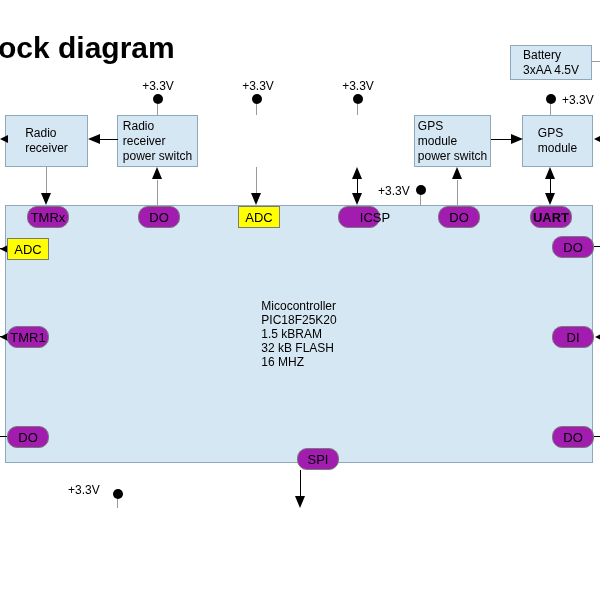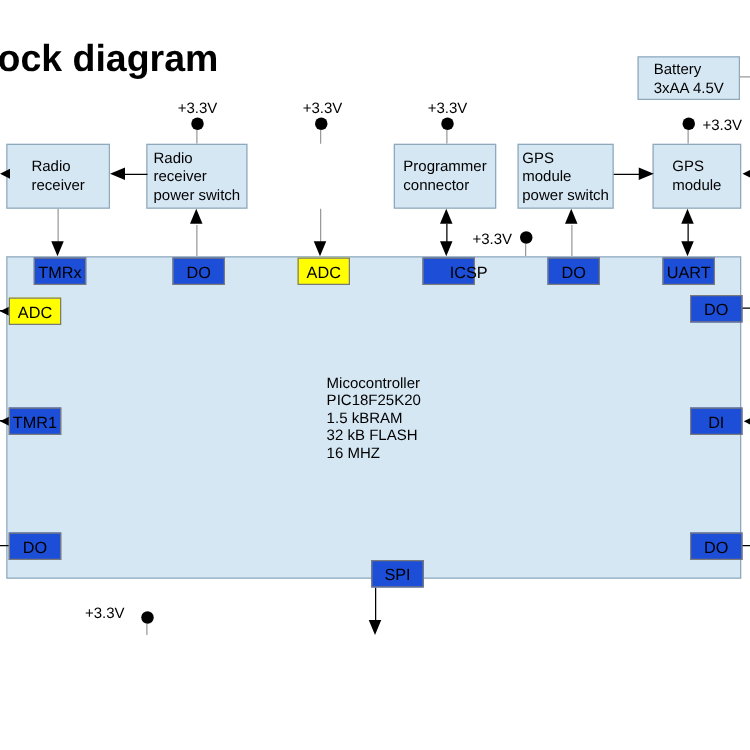--- a/index.html
+++ b/index.html
@@ -5,21 +5,21 @@
   html,body{margin:0;padding:0;background:#fff;}
   #screen{position:relative;width:600px;height:600px;overflow:hidden;background:#ffffff;
           font-family:"Liberation Sans", sans-serif;color:#000;}
   .title{position:absolute;font-weight:bold;font-size:30px;letter-spacing:0px;}
   .box{position:absolute;box-sizing:border-box;background:#d6e7f4;border:1px solid #8fa9bc;
        display:flex;align-items:center;justify-content:center;text-align:left;
        font-size:12px;line-height:15px;white-space:pre-line;}
   .box.big{line-height:14px;}
   .port{position:absolute;box-sizing:border-box;width:42px;height:22px;border:1px solid #7a7a7a;
         display:flex;align-items:center;justify-content:center;font-size:13px;z-index:3;}
-  .green{background:#1d4ed8;}
+  .green{background:#a21caf;border-radius:10px;}
   .yellow{background:#ffff00;}
   .vcc{position:absolute;font-size:12px;width:36px;}
   .dot{position:absolute;width:10px;height:10px;border-radius:50%;background:#000;z-index:2;}
   .hline{position:absolute;height:1px;background:#000;}
   .vline{position:absolute;width:1px;background:#000;}
   .gray{background:#9a9a9a;}
   .arr{position:absolute;width:0;height:0;z-index:2;}
   .arr.up{border-left:5px solid transparent;border-right:5px solid transparent;border-bottom:12px solid #000;}
   .arr.down{border-left:5px solid transparent;border-right:5px solid transparent;border-top:12px solid #000;}
   .arr.left{border-top:5px solid transparent;border-bottom:5px solid transparent;border-right:12px solid #000;}
@@ -51,22 +51,20 @@
 
   <div class="dot" style="left:546px;top:94px;"></div>
   <div class="vcc" style="left:562px;top:93px;">+3.3V</div>
   <div class="vline gray" style="left:550px;top:104px;height:11px;"></div>
 
   <div class="box" style="left:5px;top:115px;width:83px;height:52px;">Radio
 receiver</div>
   <div class="box" style="left:117px;top:115px;width:81px;height:52px;">Radio
 receiver
 power switch</div>
-  <div class="box" style="left:315px;top:115px;width:82px;height:52px;">Programmer
-connector</div>
   <div class="box" style="left:414px;top:115px;width:77px;height:52px;">GPS
 module
 power switch</div>
   <div class="box" style="left:522px;top:115px;width:71px;height:52px;">GPS
 module</div>
 
   <div class="arr left-sm" style="left:0px;top:135px;"></div>
   <div class="hline" style="left:99px;top:139px;width:19px;"></div>
   <div class="arr left" style="left:88px;top:134px;"></div>
   <div class="hline" style="left:491px;top:139px;width:21px;"></div>
@@ -101,21 +99,21 @@
 PIC18F25K20
 1.5 kBRAM
 32 kB FLASH
 16 MHZ</div>
 
   <div class="port green" style="left:27px;top:206px;">TMRx</div>
   <div class="port green" style="left:138px;top:206px;">DO</div>
   <div class="port yellow" style="left:238px;top:206px;">ADC</div>
   <div class="port green" style="left:338px;top:206px;padding-left:32px;">ICSP</div>
   <div class="port green" style="left:438px;top:206px;">DO</div>
-  <div class="port green" style="left:530px;top:206px;">UART</div>
+  <div class="port green" style="left:530px;top:206px;font-weight:bold;">UART</div>
 
   <div class="port yellow" style="left:7px;top:238px;">ADC</div>
   <div class="port green" style="left:7px;top:326px;">TMR1</div>
   <div class="port green" style="left:7px;top:426px;">DO</div>
 
   <div class="port green" style="left:552px;top:236px;">DO</div>
   <div class="port green" style="left:552px;top:326px;">DI</div>
   <div class="port green" style="left:552px;top:426px;">DO</div>
 
   <div class="port green" style="left:297px;top:448px;">SPI</div>

